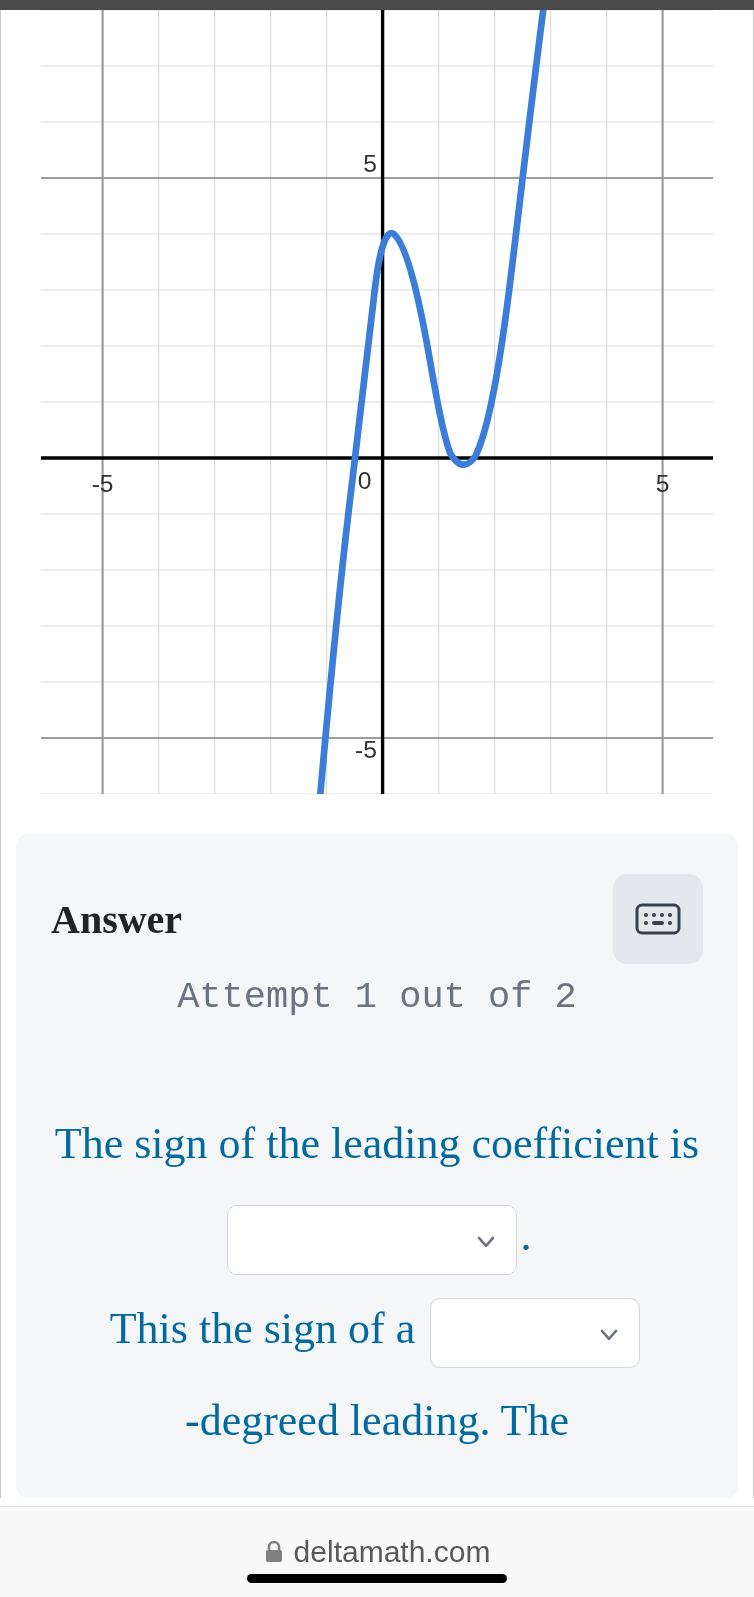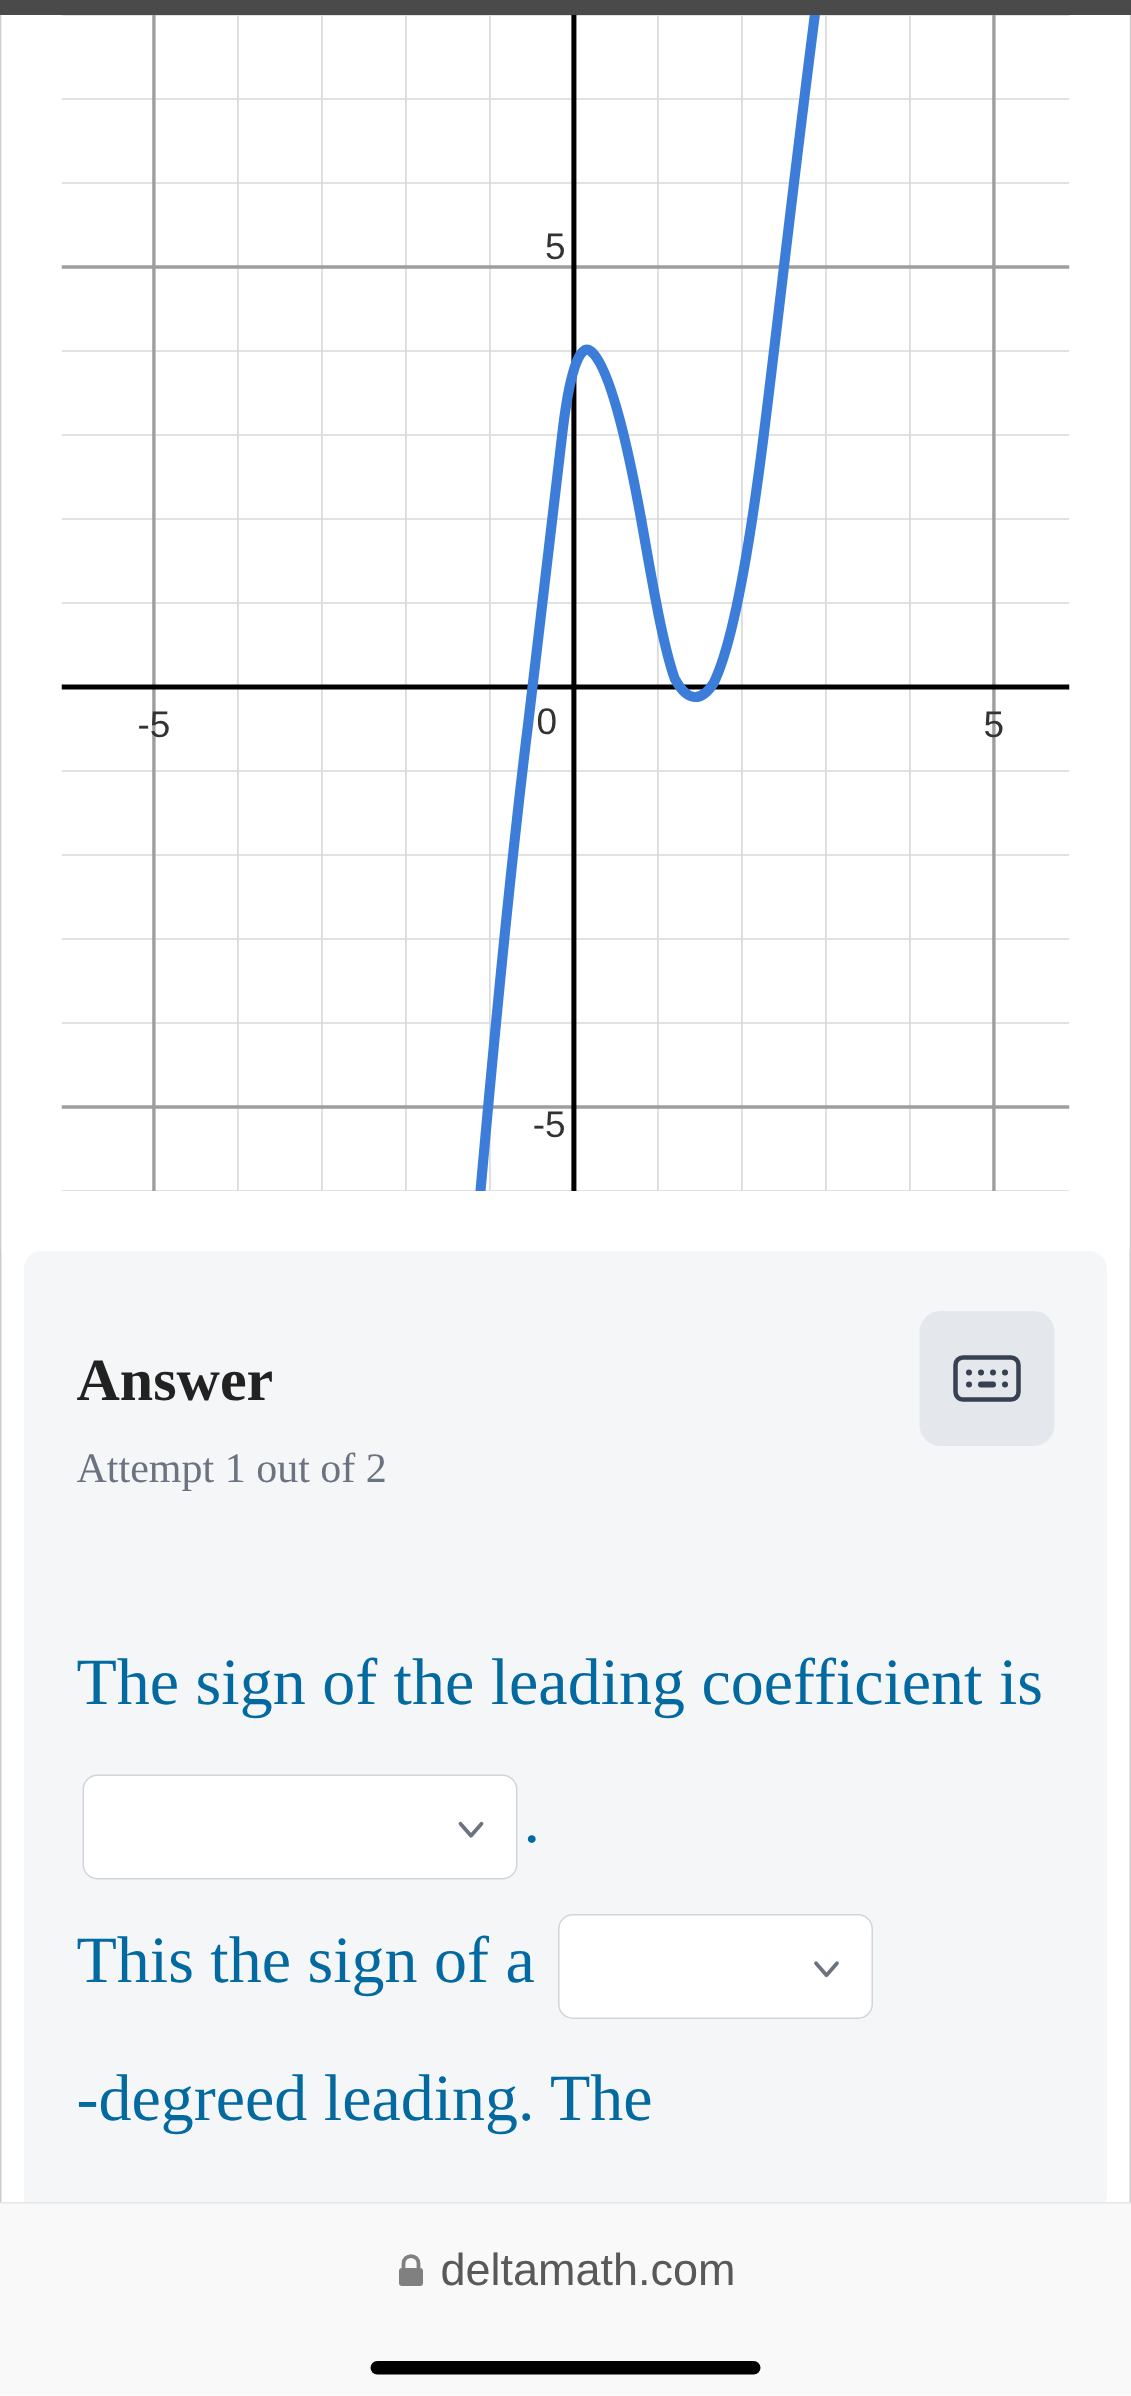--- a/index.html
+++ b/index.html
@@ -1,30 +1,30 @@
 <!DOCTYPE html>
 <html><head>
 <meta charset="utf-8">
 <style>
   * { box-sizing: border-box; margin: 0; padding: 0; }
   html, body { width: 754px; height: 1597px; font-family: Georgia, 'Times New Roman', serif; background: #fff; overflow: hidden; }
   .top-bar { width: 100%; height: 10px; background: #4a4a4a; }
   .page { width: 754px; background: #fff; border-left: 1px solid #ccc; border-right: 1px solid #ccc; }
   .graph-area { width: 100%; padding: 0 40px 40px 40px; background: #fff; }
-  .answer-area { background: #f4f6f8; padding: 40px 35px 30px 35px; border-radius: 12px; margin: 0 15px; }
+  .answer-area { background: #f4f6f8; padding: 40px 35px 30px 35px; border-radius: 12px; margin: 0 15px; text-align: center; }
   .answer-header { display: flex; justify-content: space-between; align-items: center; }
   .answer-title { font-size: 40px; font-weight: bold; font-family: Georgia, serif; color: #222; }
   .keyboard-btn { width: 90px; height: 90px; border-radius: 14px; background: #e4e8ec; border: none; display: flex; align-items: center; justify-content: center; cursor: pointer; }
-  .attempt { font-size: 28px; color: #6b7280; font-family: Liberation Serif, serif; margin-top: 0; }
+  .attempt { font-size: 37px; color: #6b7280; font-family: Liberation Mono, monospace; margin-top: 12px; }
   .question-text { font-size: 44px; font-family: Georgia, serif; color: #0369a1; line-height: 2.1; margin-top: 80px; }
   .select-box { display: inline-block; vertical-align: middle; border: 1px solid #d1d5db; border-radius: 10px; background: #fff; margin: 0 4px; position: relative; }
   .select-box.wide { width: 290px; height: 70px; }
   .select-box.narrow { width: 210px; height: 70px; }
   .select-chevron { position: absolute; right: 18px; top: 50%; transform: translateY(-50%); color: #6b7280; }
-  .footer { position: absolute; bottom: 0; left: 0; width: 754px; height: 129px; border-top: 1px solid #e5e5e5; background: #f9f9f9; display: flex; flex-direction: column; align-items: center; justify-content: flex-start; padding-top: 28px; }
+  .footer { position: absolute; bottom: 0; left: 0; width: 754px; height: 91px; border-top: 1px solid #e5e5e5; background: #f9f9f9; display: flex; flex-direction: column; align-items: center; justify-content: flex-start; padding-top: 28px; }
   .footer-url { display: flex; align-items: center; gap: 10px; color: #595959; font-family: -apple-system, Helvetica, Arial, sans-serif; font-size: 30px; }
   .home-indicator { position: absolute; bottom: 14px; left: 50%; transform: translateX(-50%); width: 260px; height: 9px; background: #000; border-radius: 5px; }
   svg.graph { display: block; width: 100%; }
 </style>
 </head>
 <body>
 
 <div class="top-bar"></div>
 
 <div class="page">

